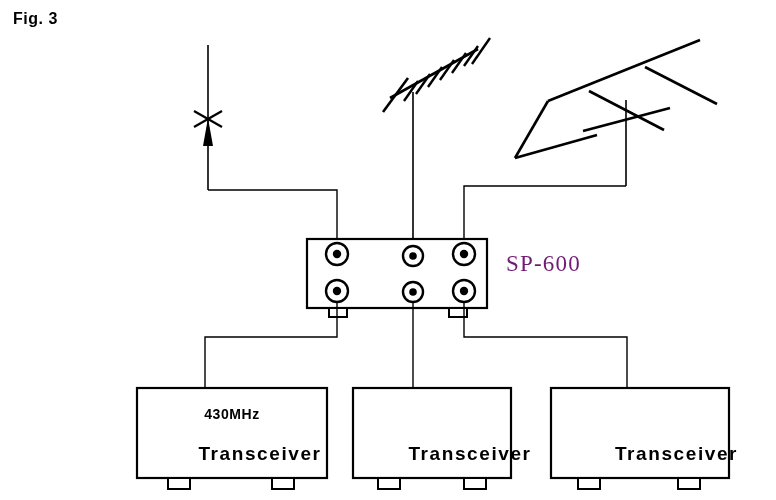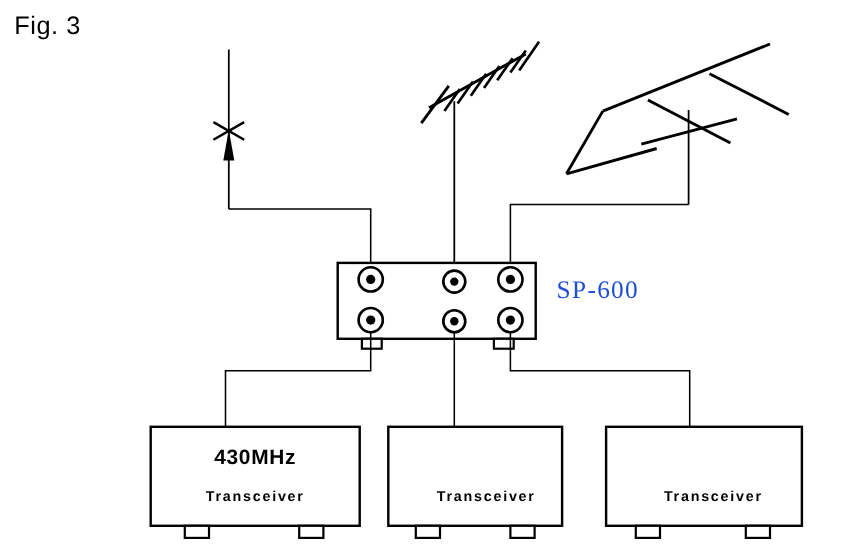--- a/index.html
+++ b/index.html
@@ -20,46 +20,46 @@
     left: 0;
     top: 0;
     width: 776px;
     height: 500px;
   }
   .fig-label {
     position: absolute;
     left: 13px;
     top: 10px;
     font-family: "Liberation Sans", sans-serif;
-    font-size: 23px;
-    font-weight: normal;
+    font-size: 16px;
+    font-weight: bold;
     color: #000000;
     letter-spacing: 0.5px;
     white-space: nowrap;
   }
   .unit-label {
     position: absolute;
     left: 506px;
     top: 251px;
     font-family: "Liberation Serif", serif;
     font-size: 23px;
-    color: #1d4ed8;
+    color: #701a75;
     letter-spacing: 1.2px;
     white-space: nowrap;
   }
   .box-text {
     position: absolute;
     text-align: center;
     font-family: "Liberation Sans", sans-serif;
     font-weight: bold;
     color: #000000;
     white-space: nowrap;
   }
-  .box-line1 { font-size: 19px; letter-spacing: 0.6px; }
-  .box-line2 { font-size: 13px; letter-spacing: 1.6px; }
+  .box-line1 { font-size: 14px; letter-spacing: 0.6px; }
+  .box-line2 { font-size: 19px; letter-spacing: 1.6px; padding-left: 28px; }
   .tx1-l1 { left: 137px; top: 406px; width: 190px; }
   .tx1-l2 { left: 137px; top: 443px; width: 190px; }
   .tx2-l1 { left: 353px; top: 406px; width: 178px; }
   .tx2-l2 { left: 353px; top: 443px; width: 178px; }
   .tx3-l1 { left: 551px; top: 406px; width: 195px; }
   .tx3-l2 { left: 551px; top: 443px; width: 195px; }
 </style>
 </head>
 <body>
 

